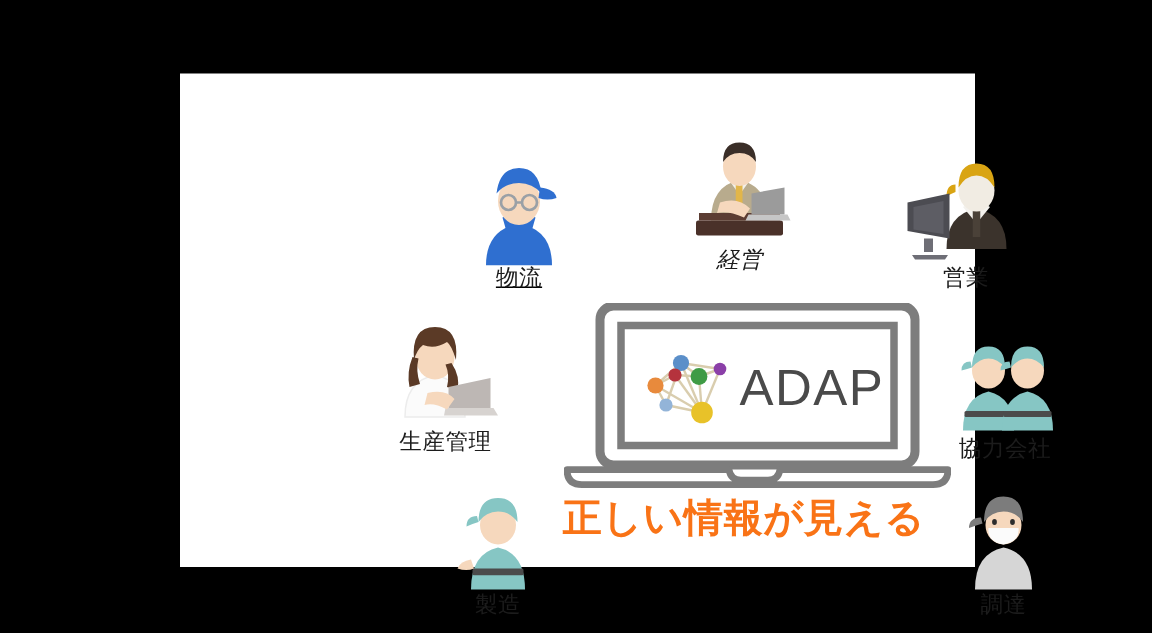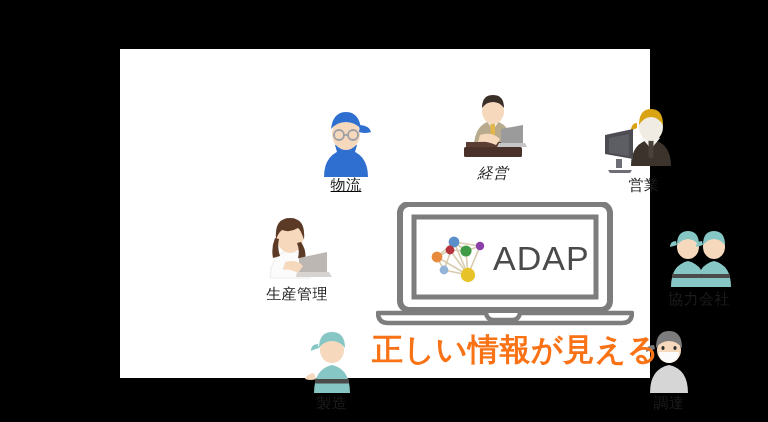--- a/index.html
+++ b/index.html
@@ -49,21 +49,21 @@
     line-height: 1.1;
     letter-spacing: 0.4px;
     white-space: nowrap;
   }
 
   
   #p-butsuryu  { left: 166px; top: 54px; text-decoration: underline; }
   #p-keiei     { left: 313px; top: 42px; font-style: italic; }
   #p-eigyou    { left: 464px; top: 54px; }
   #p-seisan    { left: 117px; top: 163px; }
-  #p-kyouryoku { left: 519px; top: 168px; }
+  #p-kyouryoku { left: 490px; top: 168px; }
   #p-seizou    { left: 152px; top: 272px; }
   #p-choutatsu { left: 489px; top: 272px; }
 
   
   #laptop {
     position: absolute;
     left: 256px;
     top: 139px;
     width: 258px;
     height: 132px;
@@ -78,21 +78,21 @@
     width: 248px;
     text-align: center;
     color: #F97316;
     font-family: "DejaVu Sans", "Liberation Sans", sans-serif;
     font-weight: bold;
     font-size: 25px;
     line-height: 1.22;
     letter-spacing: 0.5px;
   }
   #headline .ln { display: block; white-space: nowrap; }
-  #headline .ln2 { font-size: 31px; text-align: center; }
+  #headline .ln2 { font-size: 26px; text-align: center; }
 </style>
 </head>
 <body>
 
 <div id="stage">
 
   <div id="card">
 
     <div id="laptop">
       <svg width="258" height="132" viewBox="0 0 258 132">

